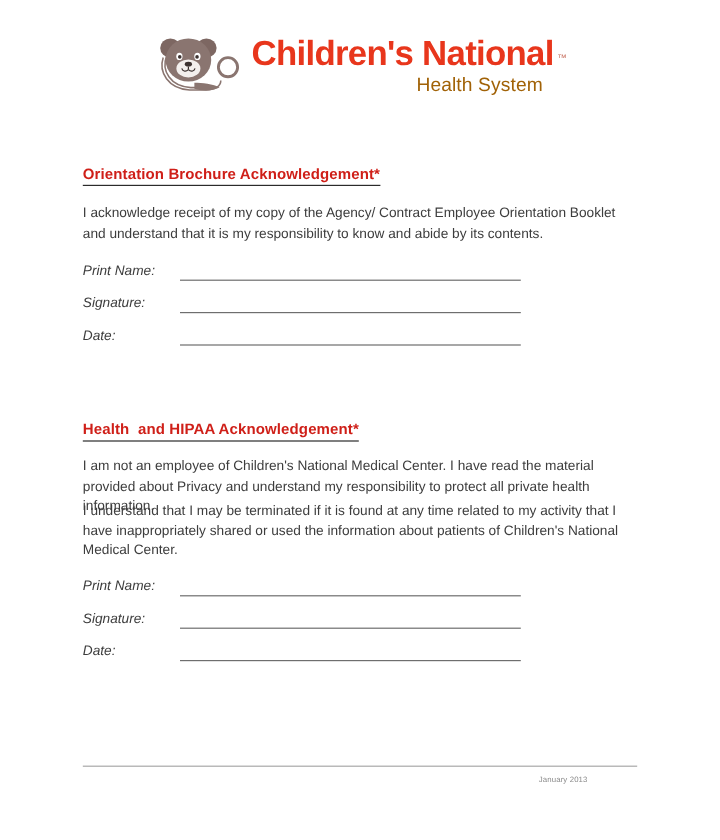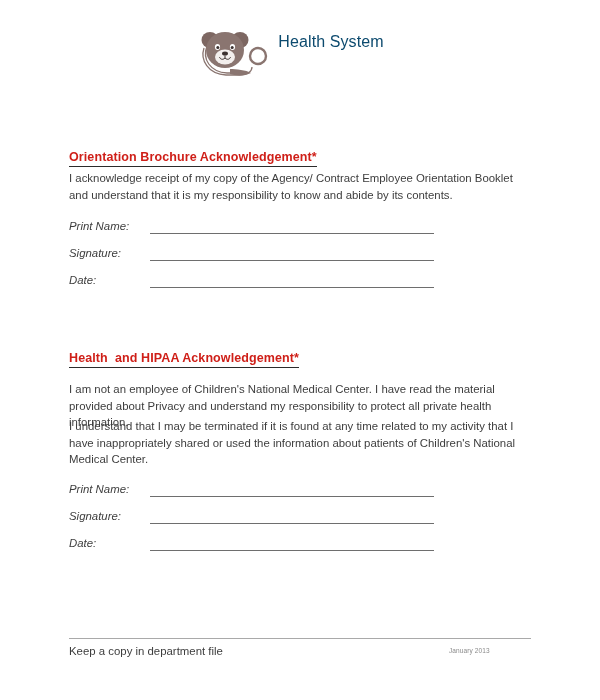--- a/index.html
+++ b/index.html
@@ -65,40 +65,40 @@
   }
   .logo-tm {
     font-size: 8px;
     color: #c8705f;
     margin-left: 3px;
     margin-top: 14px;
     letter-spacing: 0;
   }
   .logo-tagline {
     font-size: 16px;
-    color: #0c4a6e;
+    color: #a16207;
     margin-top: 3px;
     margin-right: 20px;
     letter-spacing: 0.1px;
     white-space: nowrap;
   }
 
   
   .section-heading {
     position: absolute;
     left: 69px;
     font-size: 12.5px;
     font-weight: bold;
     color: #cf1f18;
     letter-spacing: 0.1px;
     white-space: pre;
     padding-bottom: 2px;
     border-bottom: 1.6px solid #2b2b2b;
   }
-  #heading-orientation { top: 150px; text-align: right; }
+  #heading-orientation { top: 138px; text-align: right; }
   #heading-privacy { top: 351px; }
 
   
   .body-para {
     position: absolute;
     left: 69px;
     width: 462px;
     font-size: 11.4px;
     line-height: 16.6px;
     color: #3d3d3d;
@@ -194,20 +194,24 @@
 
         <ellipse cx="29" cy="25.5" rx="3" ry="2" fill="#3c3230"></ellipse>
         <path d="M29 27.5 L29 30 M29 30 C26.5 32.5, 24 31, 23.5 29" fill="none" stroke="#3c3230" stroke-width="1"></path>
         <path d="M29 30 C31.5 32.5, 34 31, 34.5 29" fill="none" stroke="#3c3230" stroke-width="1"></path>
 
         <circle cx="62" cy="28" r="8" fill="none" stroke="#8a7570" stroke-width="2.4"></circle>
         <circle cx="62" cy="28" r="5.4" fill="#ffffff"></circle>
       </svg>
 
       <div class="logo-text-block">
+        <div class="logo-wordmark-row">
+          <span class="logo-wordmark">Children's National</span>
+          <span class="logo-tm">™</span>
+        </div>
         <div class="logo-tagline">Health System</div>
       </div>
 
     </div>
   </div>
 
   <div class="section-heading" id="heading-orientation">Orientation Brochure Acknowledgement*</div>
 
   <div class="body-para" id="para-orientation">I acknowledge receipt of my copy of the Agency/ Contract Employee Orientation Booklet and understand that it is my responsibility to know and abide by its contents.</div>
 
@@ -249,16 +253,15 @@
     </div>
 
     <div class="form-row">
       <span class="form-label">Date:</span>
       <span class="form-line"></span>
     </div>
 
   </div>
 
   <div class="footer-rule"></div>
-  <div class="footer-note">Keep a copy in department file</div>
   <div class="footer-date">January 2013</div>
 
 </div>
 
 </body></html>

